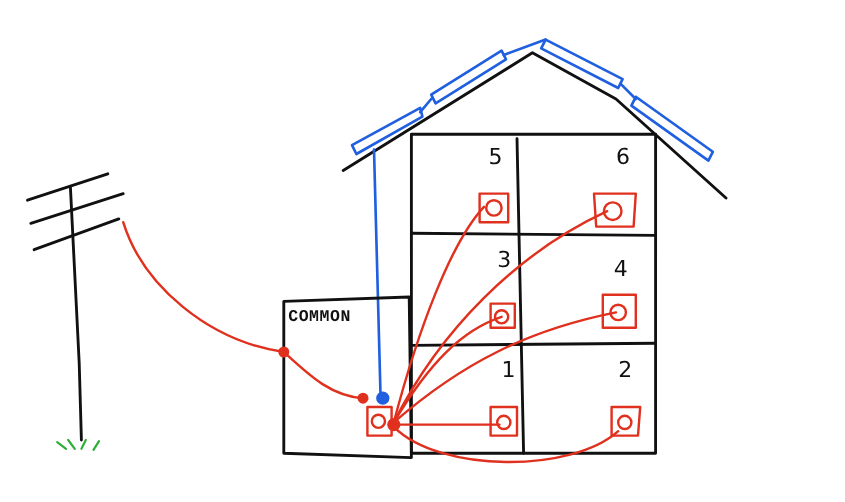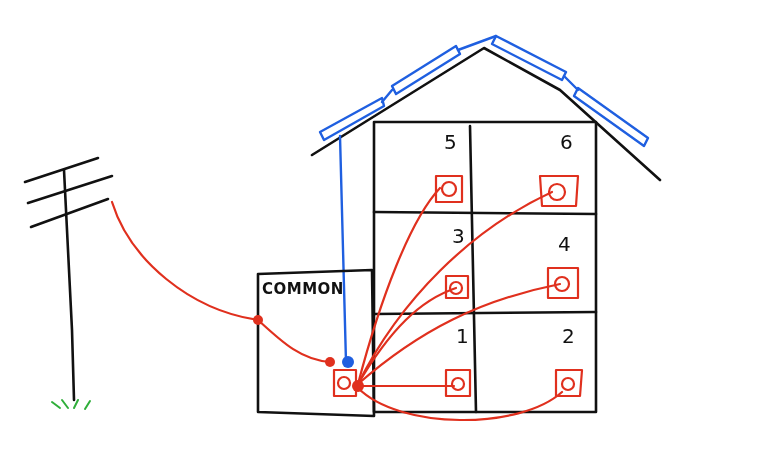--- a/index.html
+++ b/index.html
@@ -98,20 +98,20 @@
       <path class="ink red" d="M446,370 L470,370 L470,396 L446,396 Z"></path>
       <circle class="ink red" cx="458" cy="384" r="6"></circle>
     </g>
     <g>
       <path class="ink red" d="M556,370 L582,370 L580,396 L556,396 Z"></path>
       <circle class="ink red" cx="568" cy="384" r="6"></circle>
     </g>
   </g>
 </svg>
 
-<div class="label common-label" style="left:262px; top:280px;">COMMON</div>
+<div class="label common-label" style="left:262px; top:280px;font-family:Liberation Mono, monospace;">COMMON</div>
 
 <div class="label unit-num" style="left:444px; top:130px;">5</div>
 <div class="label unit-num" style="left:560px; top:130px;">6</div>
 <div class="label unit-num" style="left:452px; top:224px;">3</div>
 <div class="label unit-num" style="left:558px; top:232px;">4</div>
 <div class="label unit-num" style="left:456px; top:324px;">1</div>
 <div class="label unit-num" style="left:562px; top:324px;">2</div>
 
 </body></html>

